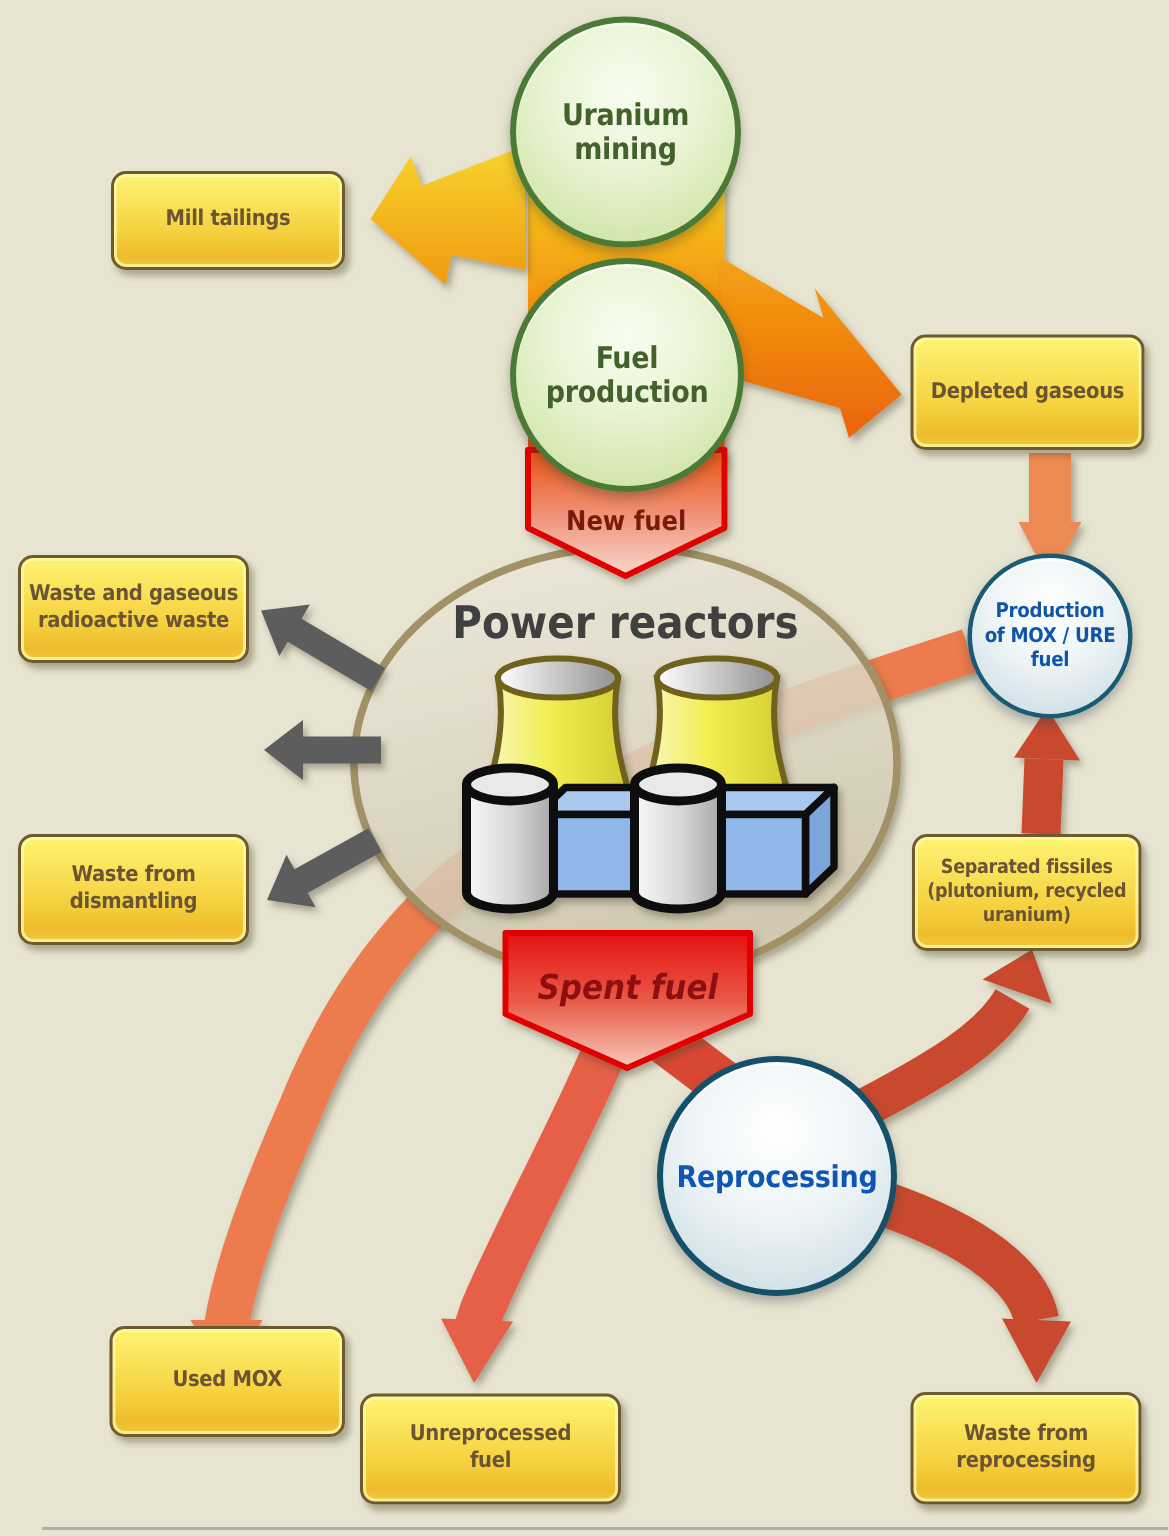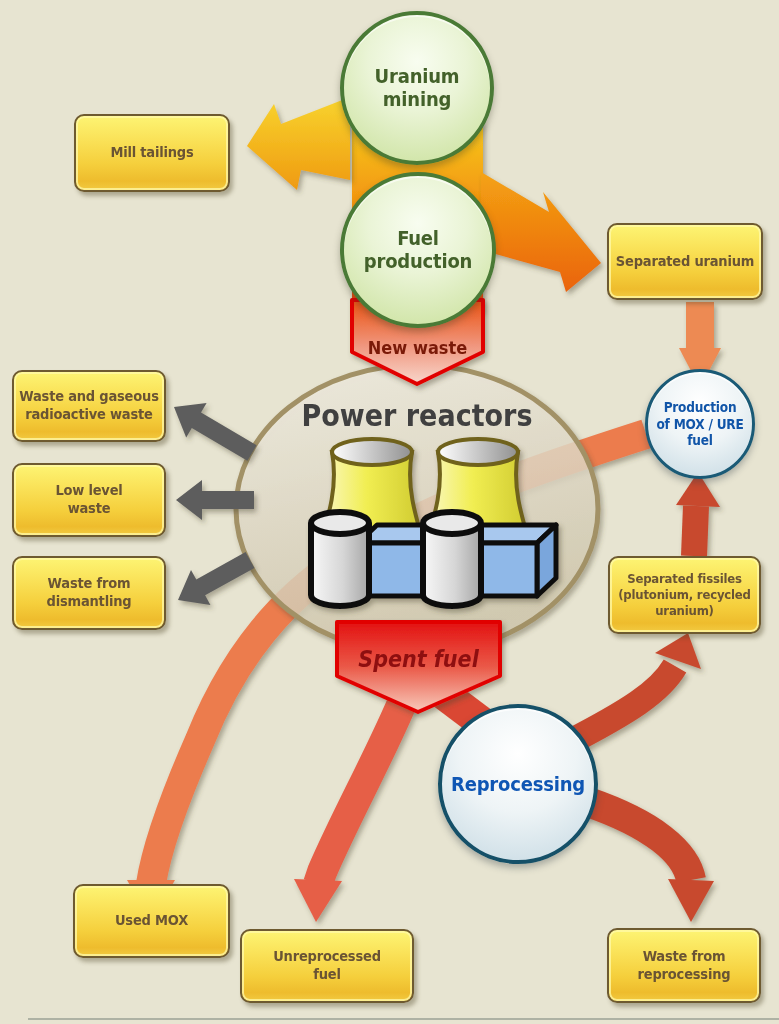--- a/index.html
+++ b/index.html
@@ -14,21 +14,21 @@
         box-shadow:inset 0 0 0 2px rgba(255,250,170,.75), 3px 4px 4px rgba(80,70,40,.38);padding:2px 4px;}
   .gcircle{background:radial-gradient(circle at 50% 32%,#f8fdf0 0%,#eaf4d6 40%,#d4e7ae 78%,#c6de9b 100%);
         border:4px solid #4a7a36;border-radius:50%;color:#43612a;font-size:20px;line-height:1.15;
         box-shadow:inset 0 2px 0 rgba(255,255,255,.6), 0 4px 7px rgba(60,60,40,.35);}
   .bcircle{background:radial-gradient(circle at 50% 30%,#ffffff 0%,#eef4f6 45%,#d3e2e9 80%,#c6d8e0 100%);
         border-radius:50%;color:#1155a8;
         box-shadow:inset 0 2px 0 rgba(255,255,255,.7), 0 4px 7px rgba(50,60,70,.35);}
   .overlay-label{position:absolute;z-index:3;display:flex;align-items:center;justify-content:center;
         text-align:center;font-weight:bold;font-stretch:condensed;white-space:pre-line;}
   
-  #n-mill{left:74px;top:114px;width:156px;height:78px;}
+  #n-mill{left:74px;top:114px;width:156px;height:66px;}
   #n-depleted{left:607px;top:223px;width:156px;height:77px;}
   #n-liquid{left:12px;top:370px;width:154px;height:72px;}
   #n-lowlevel{left:12px;top:463px;width:154px;height:74px;}
   #n-dismantling{left:12px;top:556px;width:154px;height:74px;}
   #n-fissiles{left:608px;top:556px;width:153px;height:78px;font-size:13px;}
   #n-usedmox{left:73px;top:884px;width:157px;height:74px;}
   #n-unreprocessed{left:240px;top:929px;width:174px;height:74px;}
   #n-wastereproc{left:607px;top:928px;width:154px;height:75px;}
   #n-mining{left:340px;top:11px;width:154px;height:154px;}
   #n-fuelprod{left:340px;top:172px;width:156px;height:156px;}
@@ -185,34 +185,32 @@
   <div class="node gcircle" id="n-mining">Uranium
 mining</div>
   <div class="node gcircle" id="n-fuelprod">Fuel
 production</div>
   <div class="node bcircle" id="n-mox">Production
 of MOX / URE
 fuel</div>
   <div class="node bcircle" id="n-reprocessing">Reprocessing</div>
 
   <div class="node ybox" id="n-mill">Mill tailings</div>
-  <div class="node ybox" id="n-depleted">Separated uranium</div>
+  <div class="node ybox" id="n-depleted">Depleted gaseous</div>
   <div class="node ybox" id="n-liquid">Waste and gaseous
 radioactive waste</div>
-  <div class="node ybox" id="n-lowlevel">Low level
-waste</div>
   <div class="node ybox" id="n-dismantling">Waste from
 dismantling</div>
   <div class="node ybox" id="n-fissiles">Separated fissiles
 (plutonium, recycled
 uranium)</div>
   <div class="node ybox" id="n-usedmox">Used MOX</div>
   <div class="node ybox" id="n-unreprocessed">Unreprocessed
 fuel</div>
   <div class="node ybox" id="n-wastereproc">Waste from
 reprocessing</div>
 
   <div class="overlay-label" id="t-reactors">Power reactors</div>
-  <div class="overlay-label" id="t-newfuel">New waste</div>
+  <div class="overlay-label" id="t-newfuel">New fuel</div>
   <div class="overlay-label" id="t-spentfuel">Spent fuel</div>
 
   <div id="bottom-line"></div>
 </div>
 
 </body></html>

